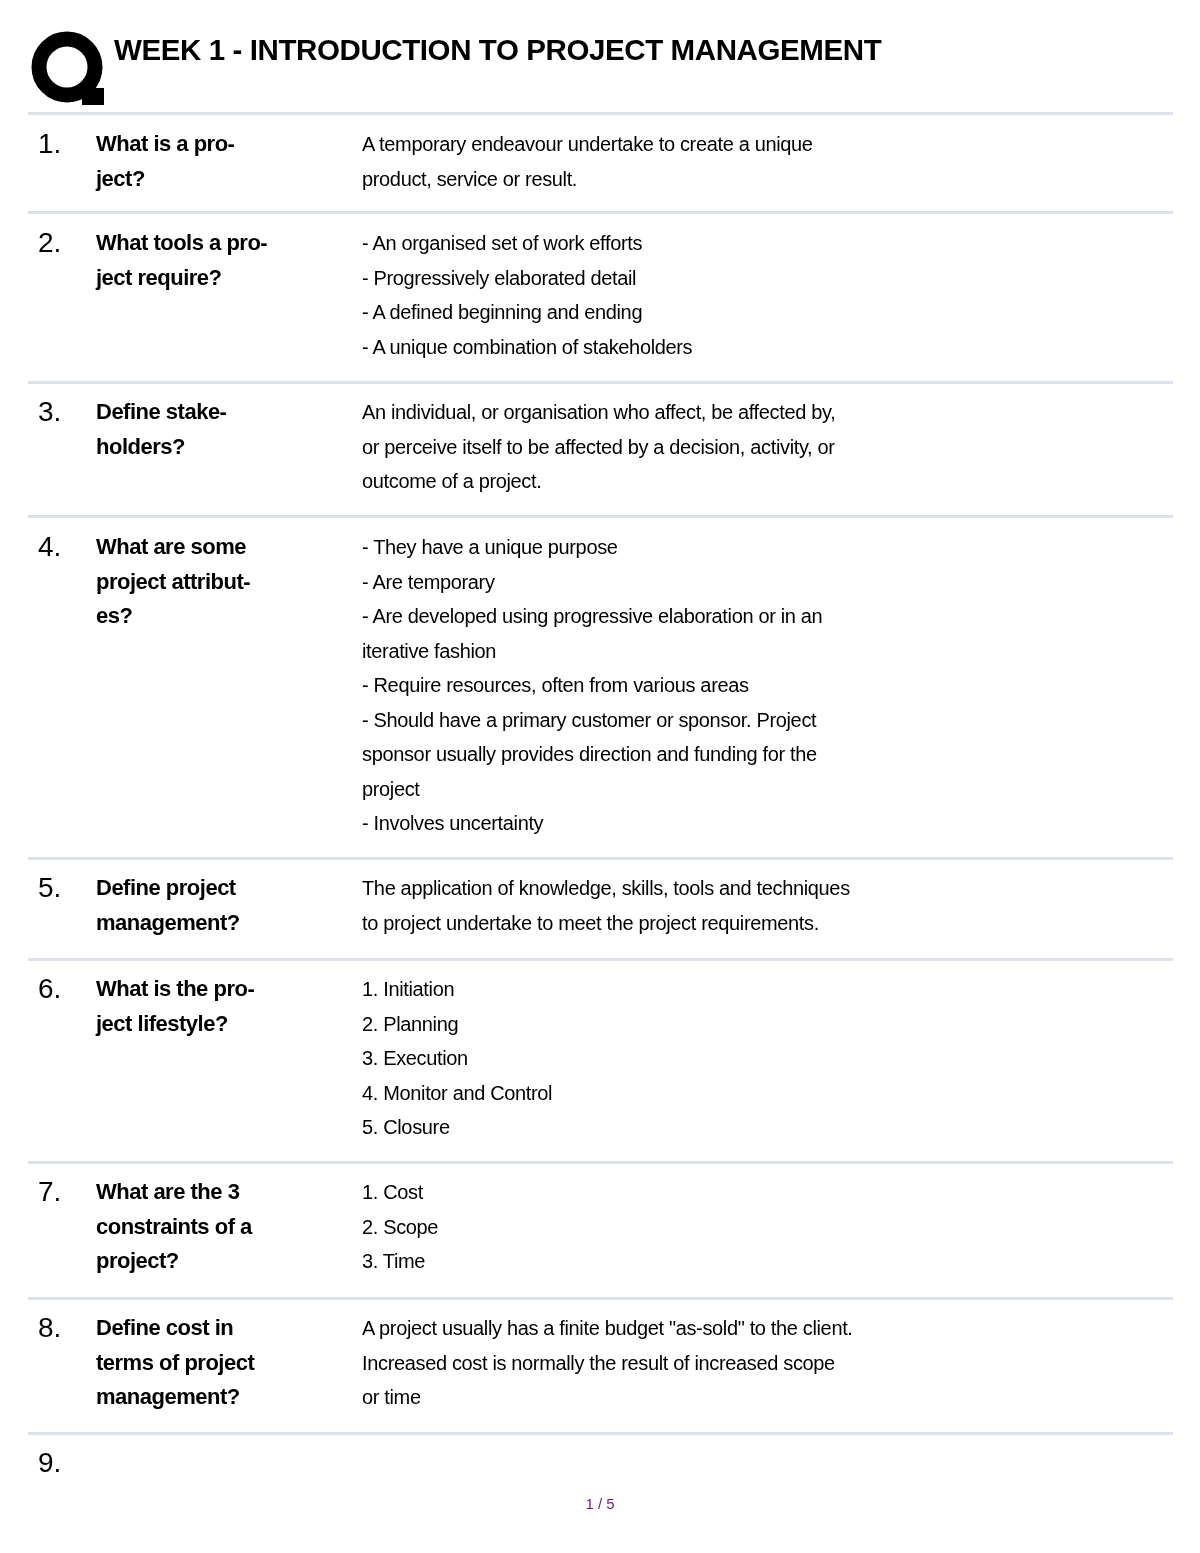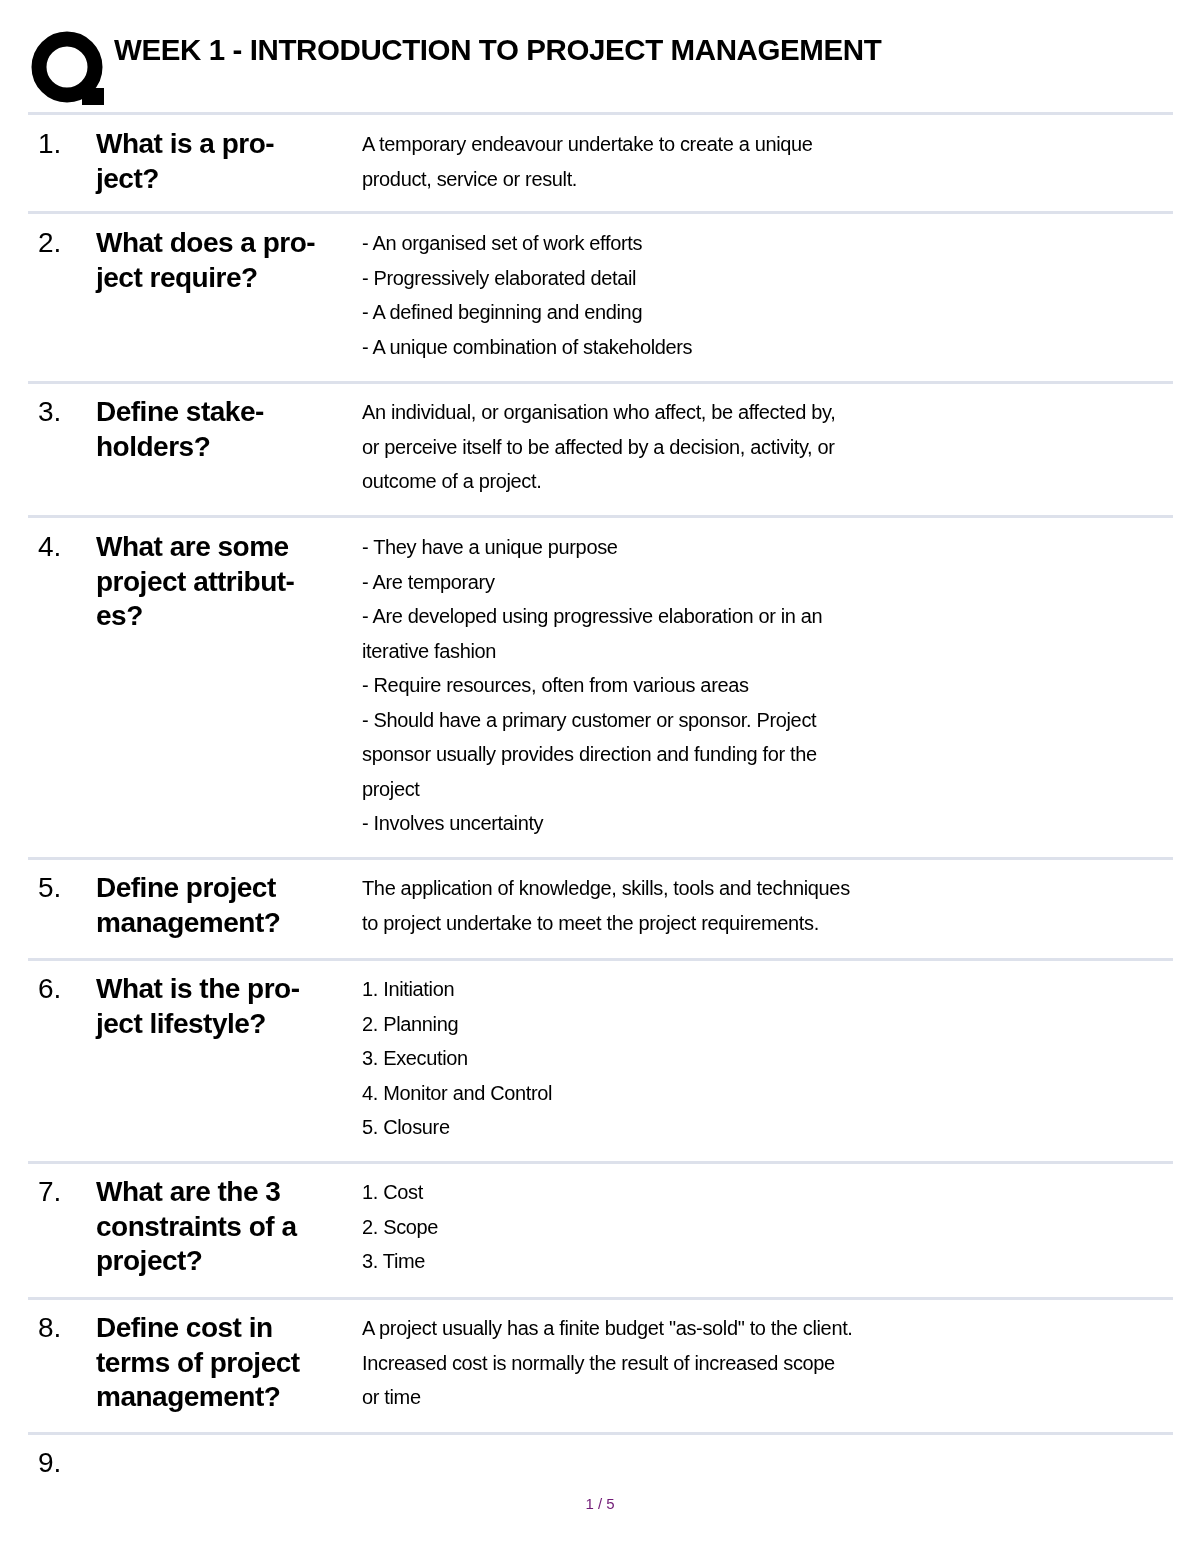--- a/index.html
+++ b/index.html
@@ -65,21 +65,21 @@
     left: 38px;
     top: 0;
     font-size: 28px;
     line-height: 34.5px;
   }
   .q {
     position: absolute;
     left: 96px;
     top: 0;
     width: 260px;
-    font-size: 28px;
+    font-size: 22px;
     font-weight: bold;
     line-height: 34.5px;
     letter-spacing: -0.5px;
     white-space: pre;
   }
   .a {
     position: absolute;
     left: 362px;
     top: 0;
     width: 810px;
@@ -116,21 +116,21 @@
   <div class="q">What is a pro-
 ject?</div>
   <div class="a">A temporary endeavour undertake to create a unique
 product, service or result.</div>
 </div>
 
 <div class="divider" style="top:211px"></div>
 
 <div class="row" style="top:226px">
   <div class="num">2.</div>
-  <div class="q">What does a pro-
+  <div class="q">What tools a pro-
 ject require?</div>
   <div class="a">- An organised set of work efforts
 - Progressively elaborated detail
 - A defined beginning and ending
 - A unique combination of stakeholders</div>
 </div>
 
 <div class="divider" style="top:381px"></div>
 
 <div class="row" style="top:395px">

